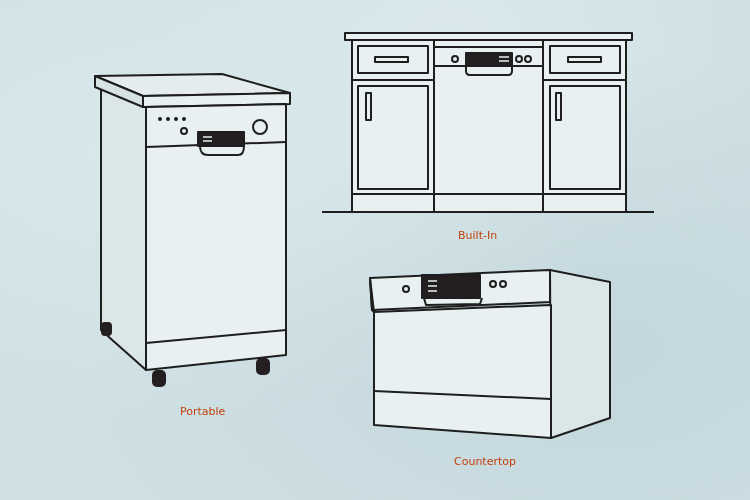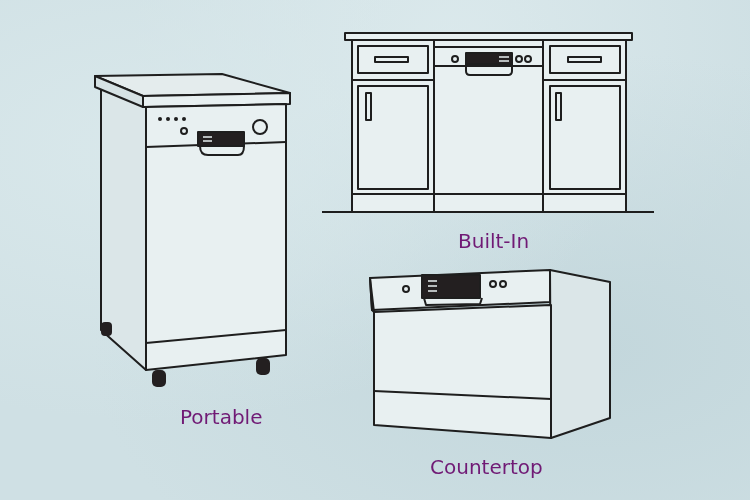--- a/index.html
+++ b/index.html
@@ -3,21 +3,21 @@
 <meta charset="utf-8">
 <style>
   html, body { margin: 0; padding: 0; }
   body { width: 750px; height: 500px; overflow: hidden; position: relative;
     background: #cfe0e4;
     background-image: radial-gradient(ellipse at 20% 30%, #d9e8eb 0%, rgba(217,232,235,0) 55%),
                       radial-gradient(ellipse at 80% 70%, #c3d7dc 0%, rgba(195,215,220,0) 60%),
                       radial-gradient(ellipse at 60% 10%, #dbe9ec 0%, rgba(219,233,236,0) 50%);
     font-family: "DejaVu Sans", sans-serif; }
   svg.art { position: absolute; left: 0; top: 0; }
-  .label { position: absolute; font-size: 20px; color: #701a75; white-space: nowrap; }
+  .label { position: absolute; font-size: 11px; color: #c2410c; white-space: nowrap; }
 </style>
 </head>
 <body>
 
 <svg class="art" width="750" height="500" viewBox="0 0 750 500" xmlns="http://www.w3.org/2000/svg">
   <g fill="#e8f0f1" stroke="#1e1e1e" stroke-width="2" stroke-linejoin="round">
 
     <g>
 
       <polygon points="101,88 146,106 146,370 101,330" fill="#dbe6e8"></polygon>
@@ -104,13 +104,13 @@
       <line x1="428" y1="291" x2="437" y2="291" stroke="#e8f0f1" stroke-width="1.5"></line>
       <path d="M424,298 L426,305 L480,304 L482,298" fill="none"></path>
       <circle cx="493" cy="284" r="3"></circle>
       <circle cx="503" cy="284" r="3"></circle>
     </g>
   </g>
 </svg>
 
 <div class="label" style="left:180px; top:405px;">Portable</div>
 <div class="label" style="left:458px; top:229px;">Built-In</div>
-<div class="label" style="left:430px; top:455px;">Countertop</div>
+<div class="label" style="left:454px; top:455px;">Countertop</div>
 
 </body></html>

